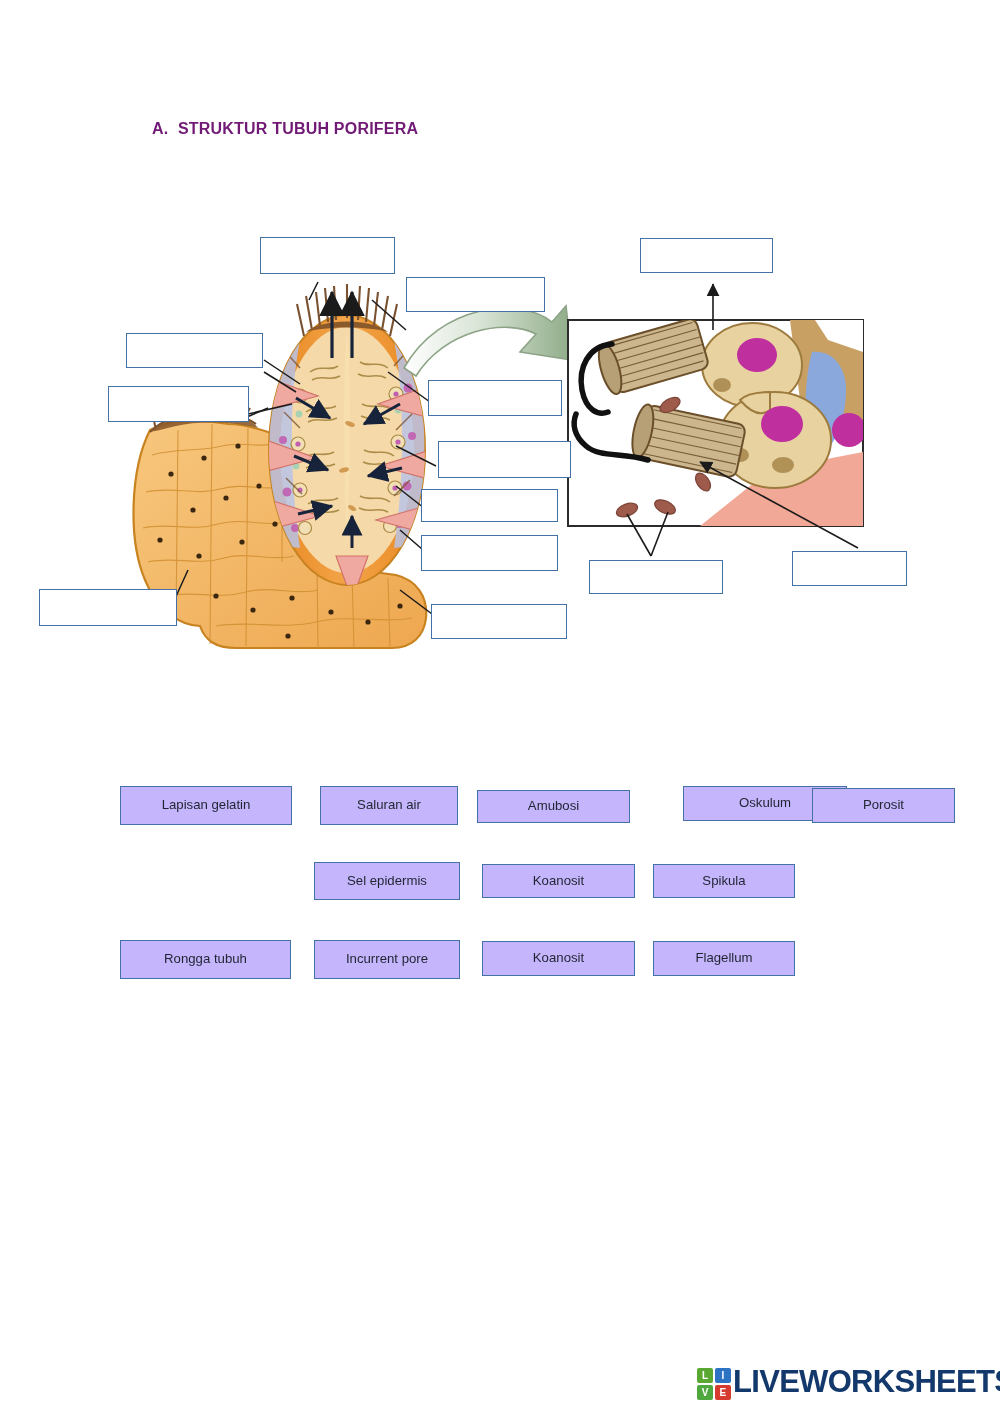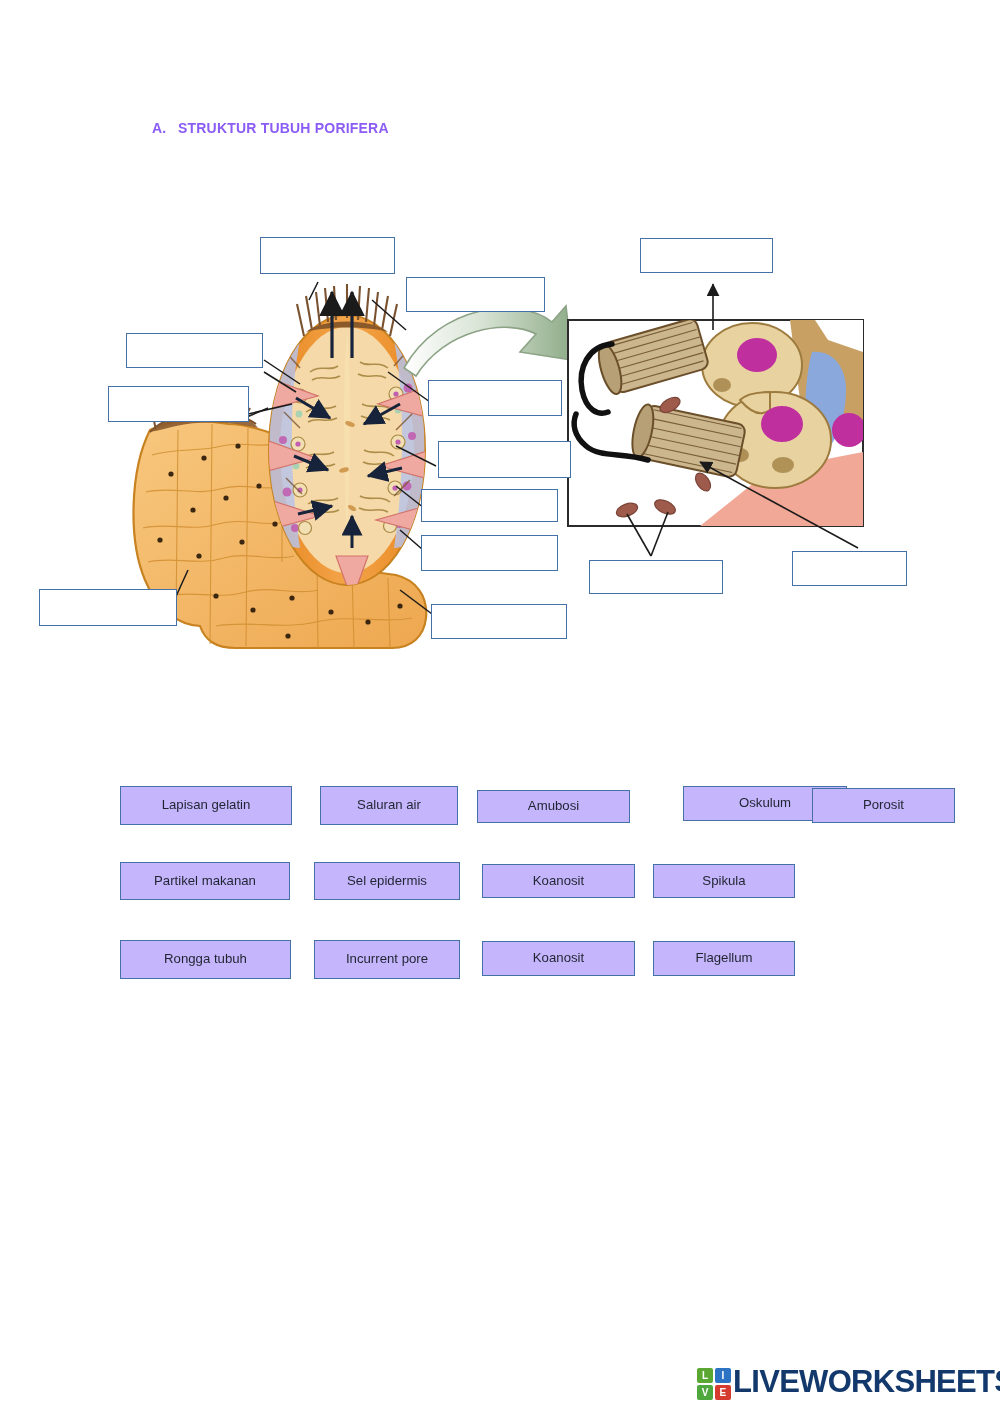--- a/index.html
+++ b/index.html
@@ -6,21 +6,21 @@
   body{
     width:1000px;height:1413px;background:#ffffff;
     font-family:"Liberation Sans", sans-serif;
     position:relative;overflow:hidden;
   }
   #page{position:absolute;left:0;top:0;width:1000px;height:1413px;}
 
   
   .heading{
     position:absolute;left:152px;top:120px;
-    font-size:14px;font-weight:bold;color:#8b5cf6;
+    font-size:16px;font-weight:bold;color:#701a75;
     letter-spacing:.2px;white-space:nowrap;
   }
   .heading .ltr{display:inline-block;width:26px;}
 
   
   .abox{
     position:absolute;background:#ffffff;
     border:1.6px solid #4472a8;box-sizing:border-box;
   }
 
@@ -381,23 +381,20 @@
   <div class="wbtn" style="left:477px;top:790px;width:153px;height:33px;">
     <span>Amubosi</span>
   </div>
   <div class="wbtn" style="left:683px;top:786px;width:164px;height:35px;">
     <span>Oskulum</span>
   </div>
   <div class="wbtn" style="left:812px;top:788px;width:143px;height:35px;">
     <span>Porosit</span>
   </div>
 
-  <div class="wbtn" style="left:120px;top:862px;width:170px;height:38px;">
-    <span>Partikel makanan</span>
-  </div>
   <div class="wbtn" style="left:314px;top:862px;width:146px;height:38px;">
     <span>Sel epidermis</span>
   </div>
   <div class="wbtn" style="left:482px;top:864px;width:153px;height:34px;">
     <span>Koanosit</span>
   </div>
   <div class="wbtn" style="left:653px;top:864px;width:142px;height:34px;">
     <span>Spikula</span>
   </div>
 

